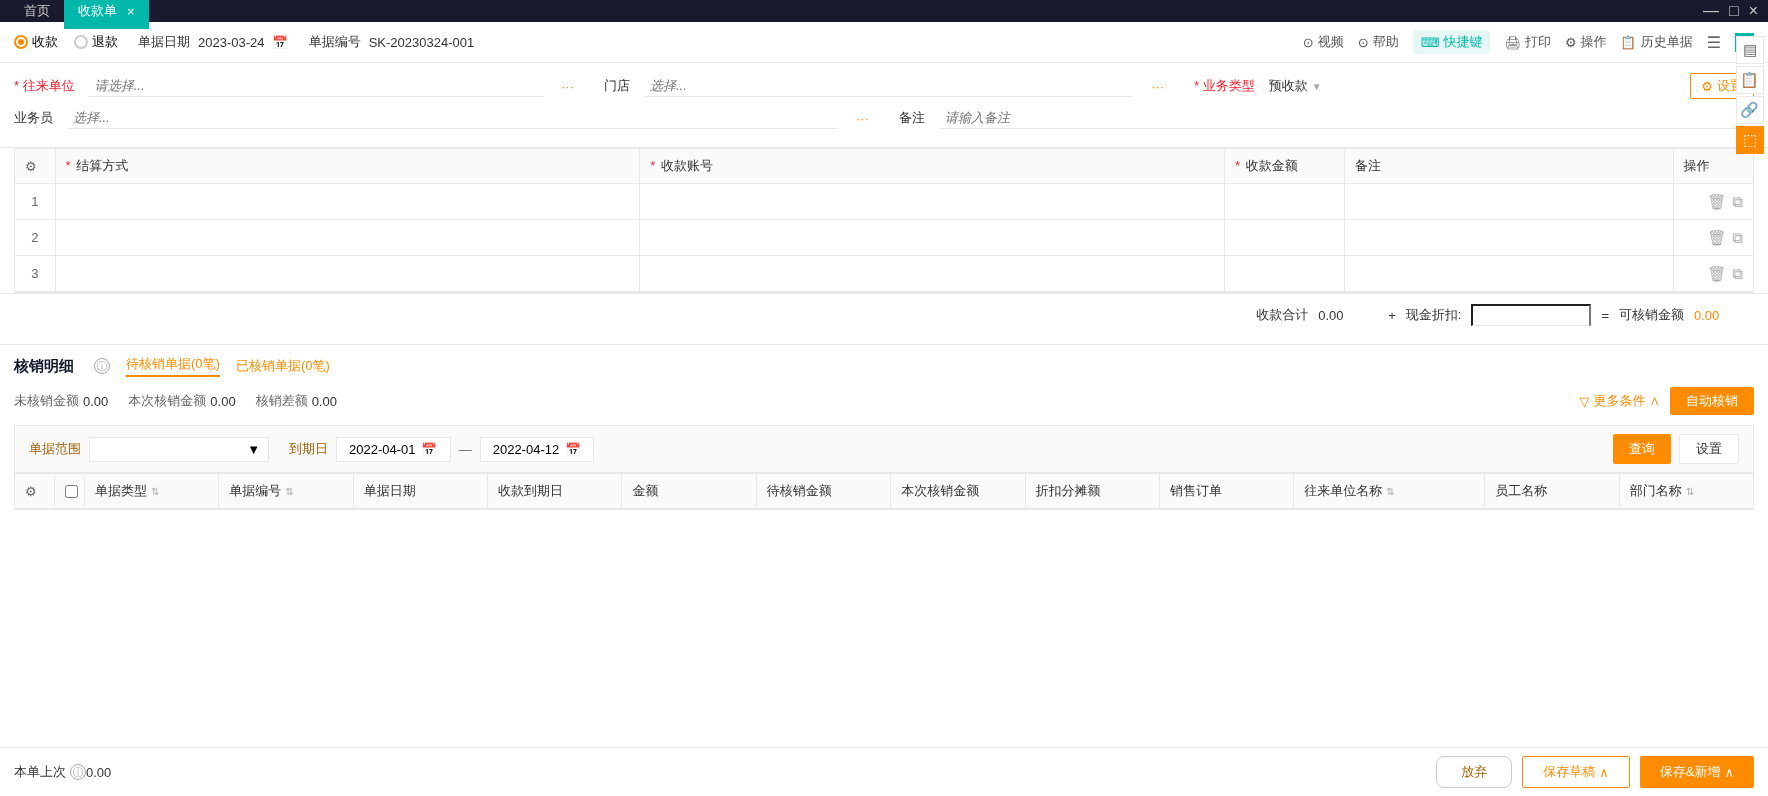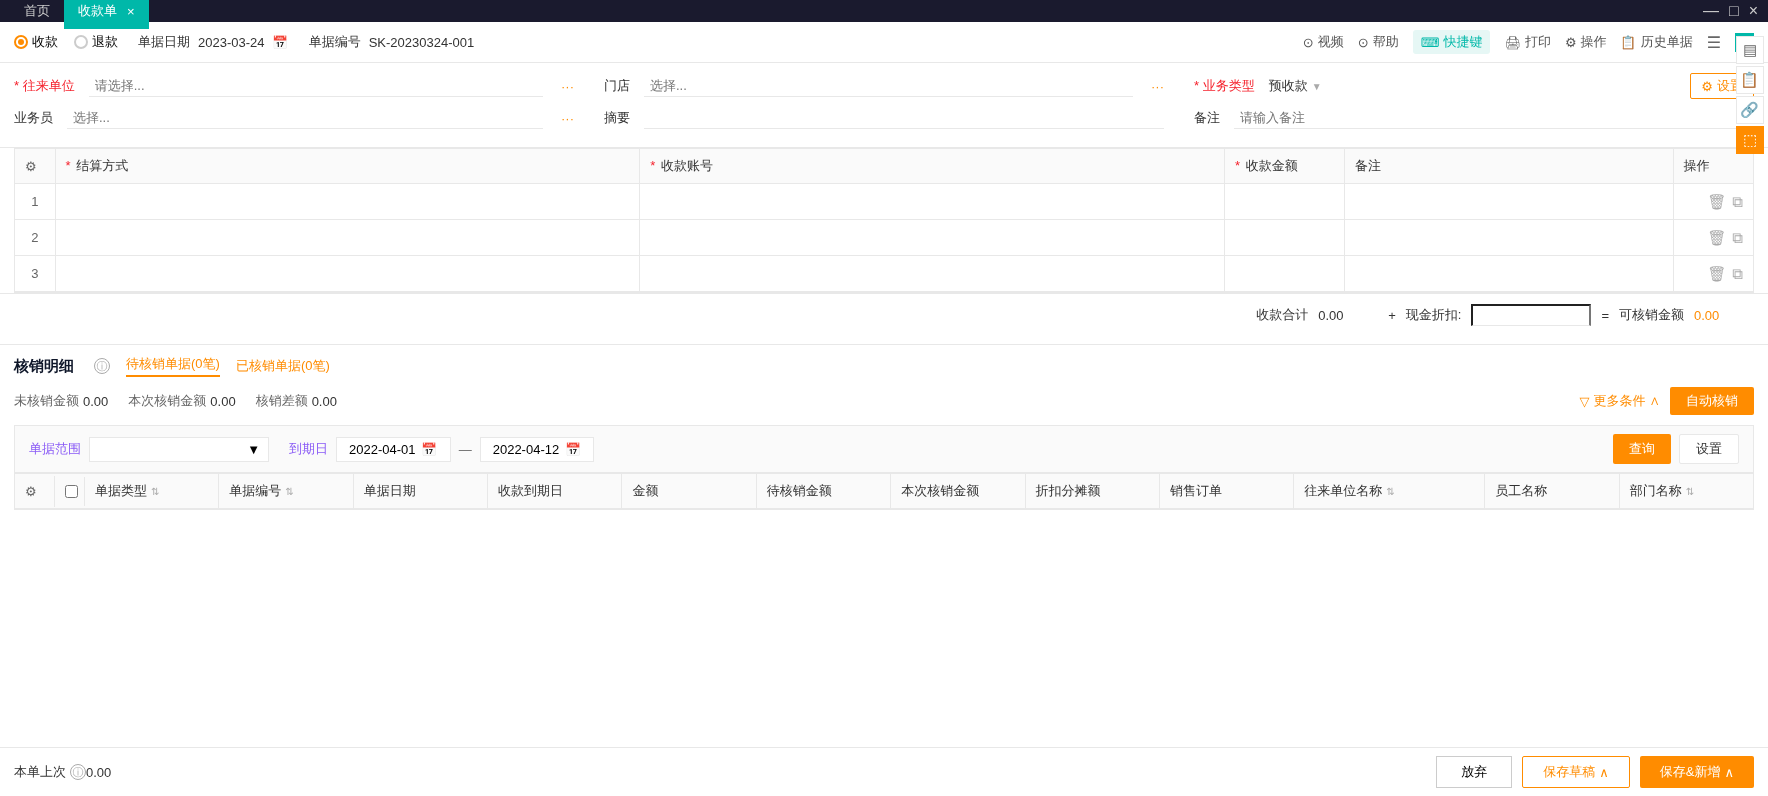--- a/index.html
+++ b/index.html
@@ -36,21 +36,21 @@
     .toolbar-action-item { display: flex; align-items: center; gap: 4px; color: #555; cursor: pointer; }
     .toolbar-action-item.highlight { color: #00b8a9; background: #e6f7f5; padding: 3px 8px; border-radius: 3px; }
     .icon-cal { color: #ff8c00; cursor: pointer; }
 
     
     .form-section { padding: 10px 14px; background: #fff; border-bottom: 1px solid #e8e8e8; }
     .form-row { display: flex; align-items: center; gap: 0; margin-bottom: 8px; }
     .form-field { display: flex; align-items: center; gap: 14px; flex: 1; }
     .form-field-label { color: #f5222d; white-space: nowrap; }
     .form-field-label.optional { color: #333; }
-    .form-input { border: none; border-bottom: 1px solid #e8e8e8; padding: 3px 6px; min-width: 180px; color: #8b5cf6; outline: none; flex: 1; }
+    .form-input { border: none; border-bottom: 1px solid #e8e8e8; padding: 3px 6px; min-width: 180px; color: #8b5cf6; outline: none; flex: 1; font-style: italic; }
     .form-more { color: #ff8c00; cursor: pointer; margin-left: 4px; }
     .form-select { display: flex; align-items: center; gap: 4px; border: none; background: transparent; cursor: pointer; }
     .form-select-val { color: #333; }
     .form-select-arrow { color: #aaa; font-size: 10px; }
 
     
     .table-section { padding: 0 14px; background: #fff; }
     .table-wrapper { border: 1px solid #e8e8e8; }
     table { width: 100%; border-collapse: collapse; }
     thead tr { background: #fafafa; }
@@ -78,41 +78,41 @@
     .verify-tab.active { color: #ff8c00; border-bottom: 2px solid #ff8c00; padding-bottom: 2px; }
     .info-icon { display: inline-flex; align-items: center; justify-content: center; width: 16px; height: 16px; border-radius: 50%; border: 1px solid #aaa; color: #aaa; font-size: 11px; cursor: pointer; margin-left: 4px; }
 
     .verify-stats { display: flex; align-items: center; gap: 20px; margin-bottom: 10px; }
     .stat-item { display: flex; align-items: center; gap: 4px; }
     .stat-label { color: #666; }
     .stat-value { color: #333; }
 
     .verify-filter { display: flex; align-items: center; padding: 8px 14px; background: #fafafa; border: 1px solid #e8e8e8; margin-bottom: 0; gap: 20px; }
     .filter-field { display: flex; align-items: center; gap: 8px; }
-    .filter-label { color: #8b5cf6; white-space: nowrap; }
+    .filter-label { color: #a16207; white-space: nowrap; }
     .filter-select { display: flex; align-items: center; border: 1px solid #e8e8e8; padding: 4px 8px; background: #fff; cursor: pointer; min-width: 180px; gap: 60px; }
     .filter-date { border: 1px solid #e8e8e8; padding: 4px 12px; background: #fff; display: flex; align-items: center; gap: 6px; cursor: pointer; }
     .filter-dash { color: #666; }
     .filter-actions { margin-left: auto; display: flex; gap: 8px; }
     .btn-query { background: #ff8c00; color: #fff; border: none; padding: 5px 16px; cursor: pointer; border-radius: 2px; }
     .btn-settings { background: #fff; color: #333; border: 1px solid #e8e8e8; padding: 5px 16px; cursor: pointer; border-radius: 2px; }
     .more-conditions { display: flex; align-items: center; gap: 4px; color: #ff8c00; cursor: pointer; }
 
     
     .verify-table-section { border: 1px solid #e8e8e8; margin-top: 0; }
     .verify-table-header { display: flex; align-items: center; background: #fafafa; border-bottom: 1px solid #e8e8e8; padding: 0; }
     .vth { padding: 8px 10px; color: #333; border-right: 1px solid #e8e8e8; white-space: nowrap; font-weight: normal; display: flex; align-items: center; gap: 4px; }
     .vth:last-child { border-right: none; }
     .sort-icon { color: #aaa; font-size: 10px; }
 
     
     .bottom-bar { position: fixed; bottom: 0; left: 0; right: 0; display: flex; align-items: center; padding: 8px 14px; background: #fff; border-top: 1px solid #e8e8e8; gap: 16px; z-index: 100; }
     .bottom-info { display: flex; align-items: center; color: #333; }
     .bottom-actions { margin-left: auto; display: flex; gap: 10px; }
-    .btn-abandon { background: #fff; color: #000000; border: 1px solid #ccc; padding: 6px 24px; cursor: pointer; border-radius: 0; }
+    .btn-abandon { background: #fff; color: #a16207; border: 1px solid #ccc; padding: 6px 24px; cursor: pointer; border-radius: 8px; }
     .btn-save-draft { background: #fff; color: #ff8c00; border: 1px solid #ff8c00; padding: 6px 20px; cursor: pointer; border-radius: 2px; display: flex; align-items: center; gap: 4px; }
     .btn-save-new { background: #ff8c00; color: #fff; border: none; padding: 6px 20px; cursor: pointer; border-radius: 2px; display: flex; align-items: center; gap: 4px; }
 
     
     .right-sidebar { position: fixed; right: 0; top: 36px; width: 32px; display: flex; flex-direction: column; gap: 2px; z-index: 200; }
     .sidebar-icon { width: 28px; height: 28px; background: #fff; border: 1px solid #e8e8e8; display: flex; align-items: center; justify-content: center; cursor: pointer; color: #666; font-size: 15px; }
 
     .gear-icon { color: #666; cursor: pointer; }
 
     .nav-home { color: #ccc; padding: 0 14px; height: 36px; display: flex; align-items: center; cursor: pointer; }
@@ -195,24 +195,20 @@
       </div>
     </div>
     <div class="form-row">
 
       <div class="form-field" style="flex:2;">
         <span class="form-field-label optional">业务员</span>
         <input class="form-input" placeholder="选择..." style="">
         <span class="form-more">···</span>
       </div>
 
-      <div class="form-field" style="flex:2; margin-left:30px;">
-        <span class="form-field-label optional">摘要</span>
-        <input class="form-input" style="flex: 1 1 0%;">
-      </div>
 
       <div class="form-field" style="flex:2; margin-left:30px;">
         <span class="form-field-label optional">备注</span>
         <input class="form-input" style="flex: 1 1 0%;" placeholder="请输入备注">
       </div>
     </div>
   </div>
 
   <div class="table-section">
     <div class="table-wrapper">

